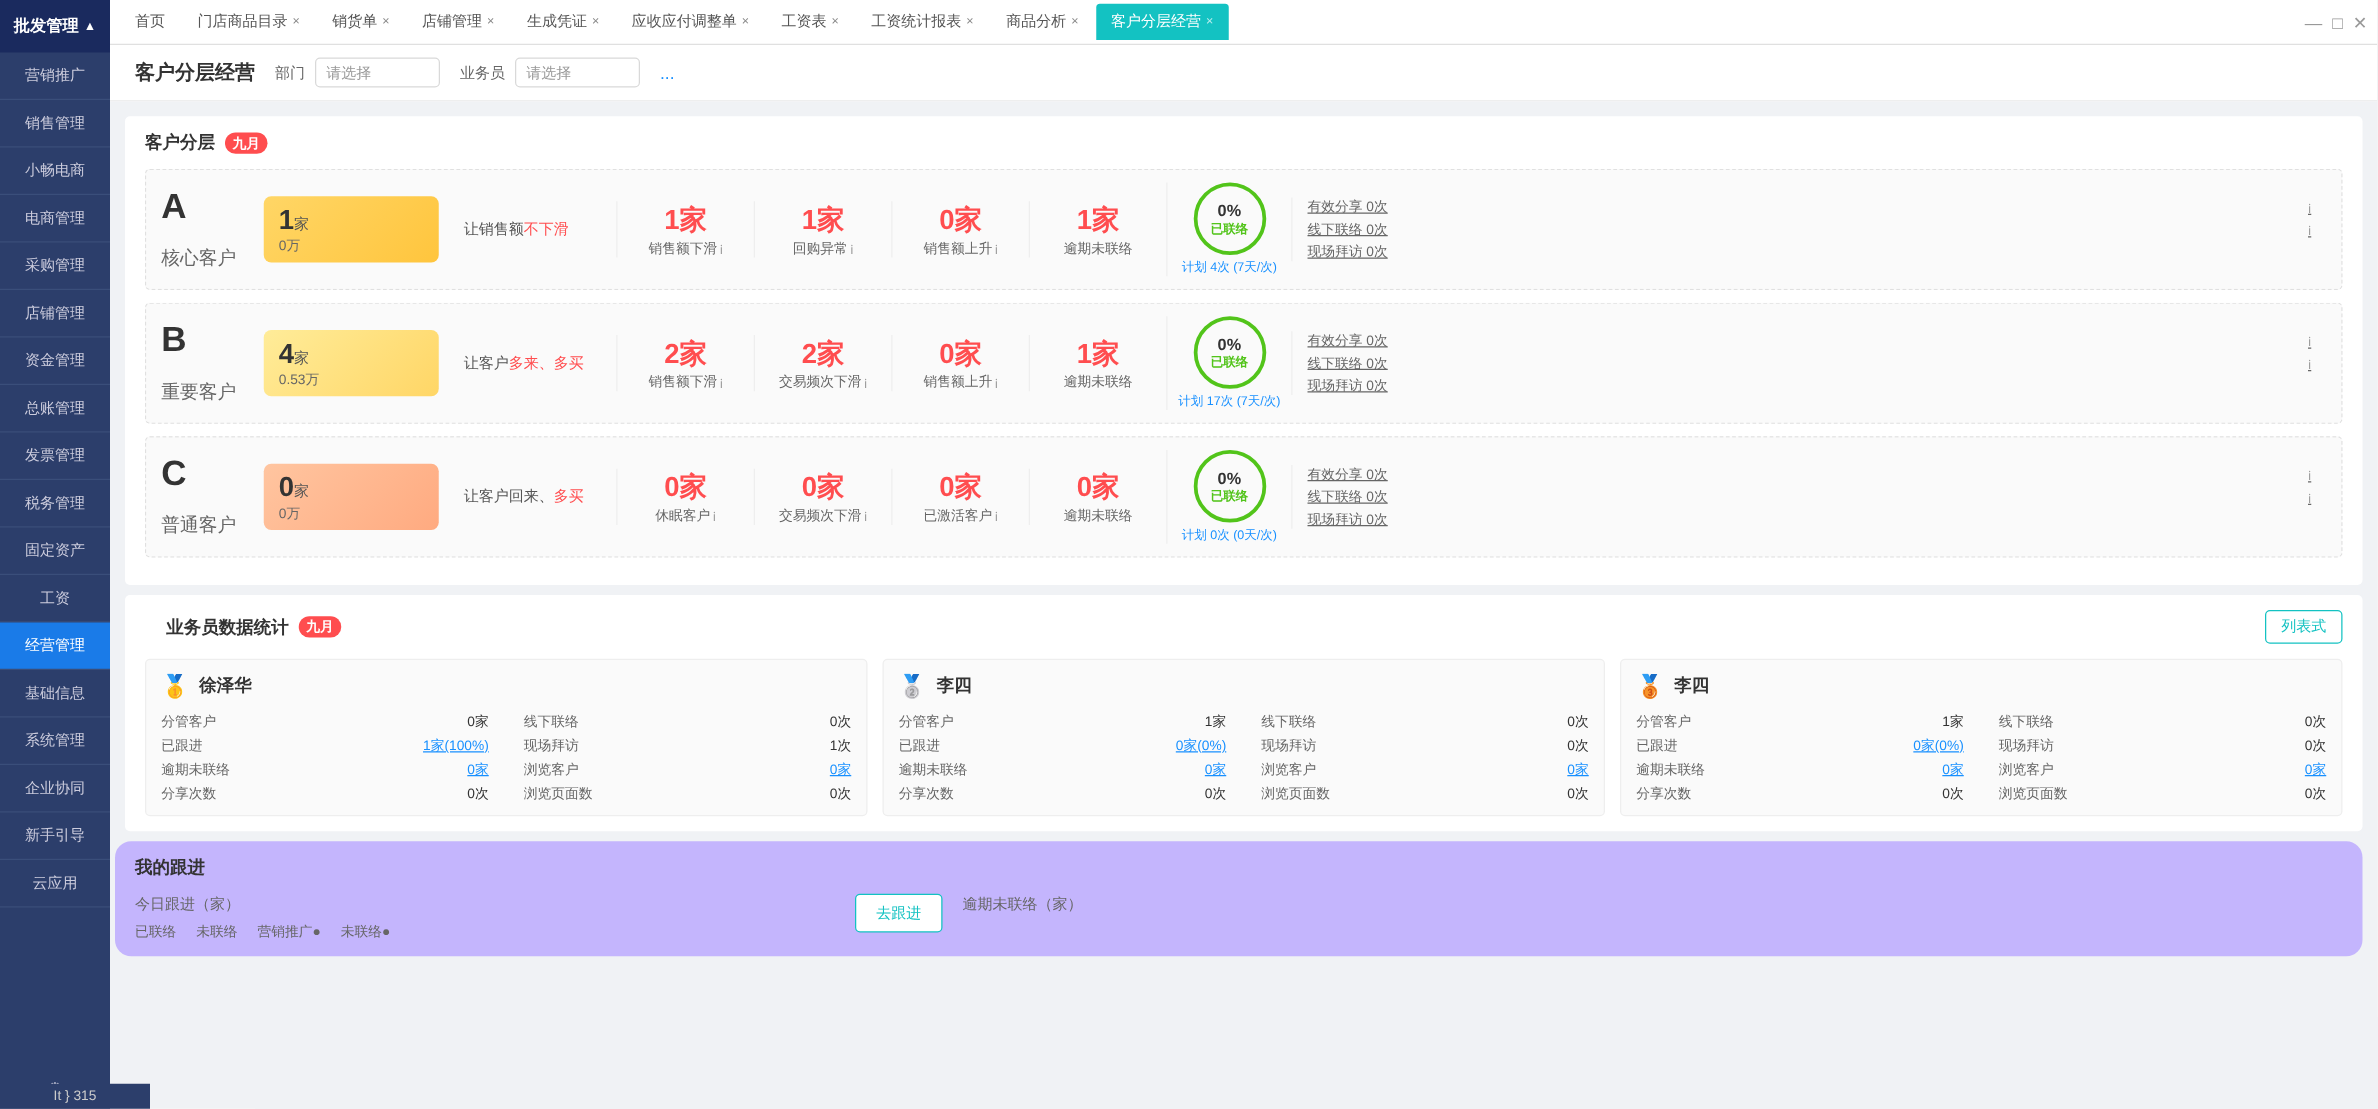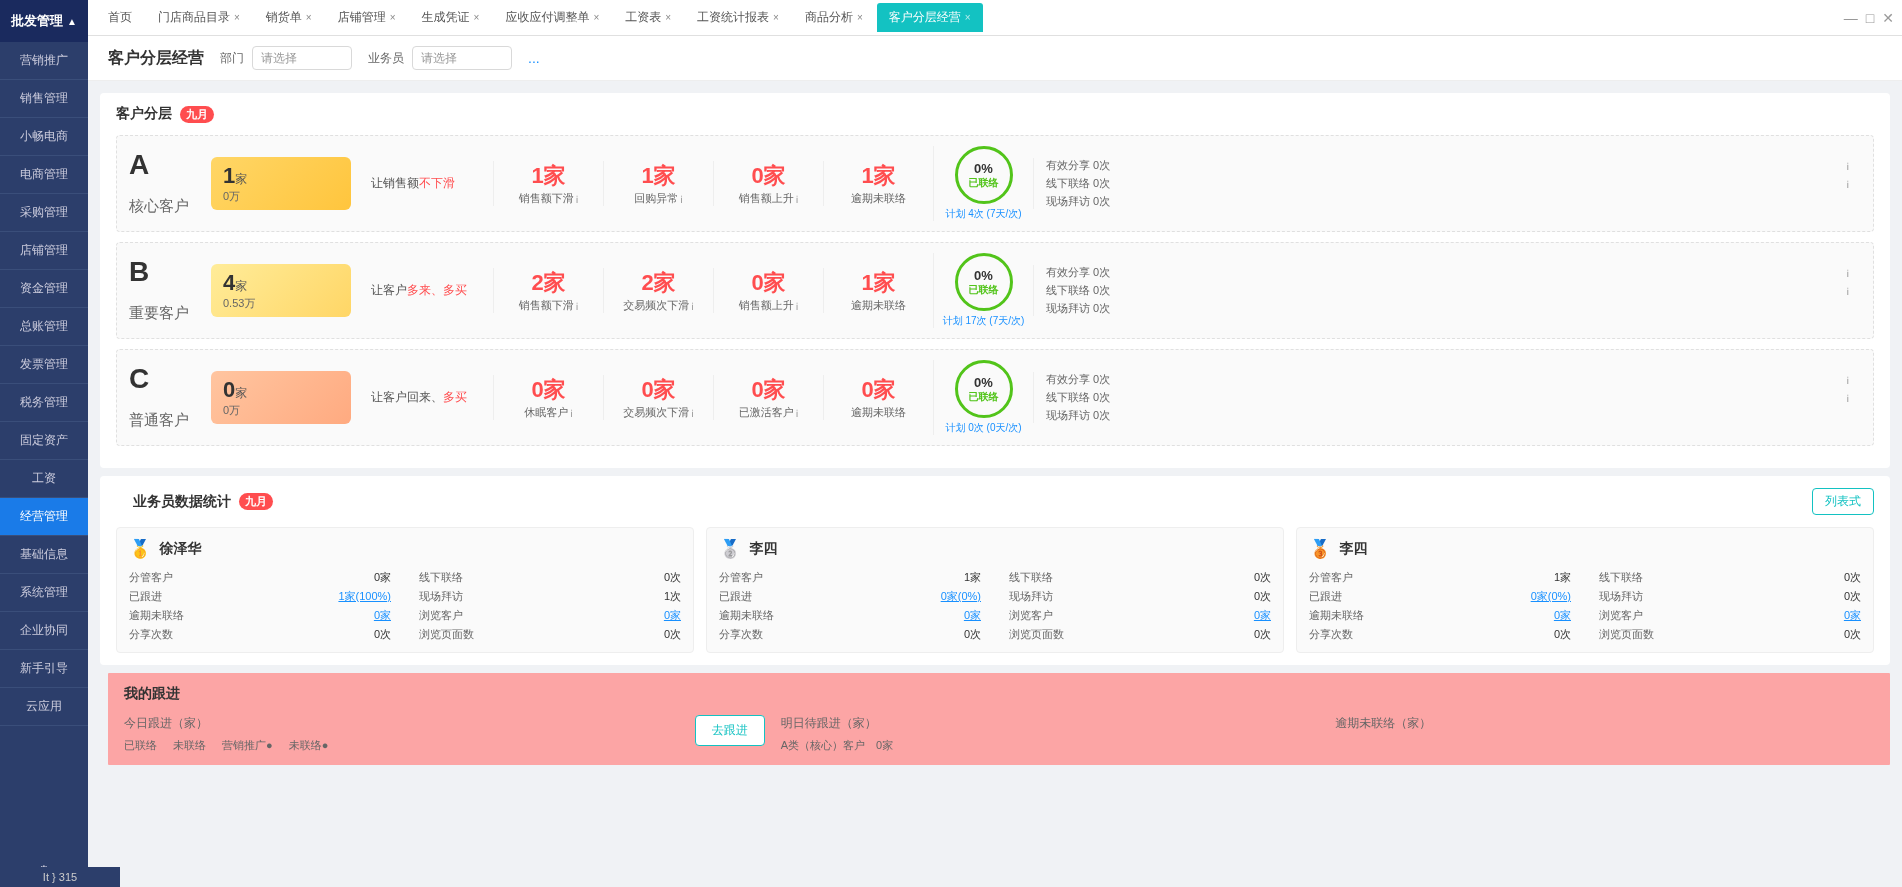--- a/index.html
+++ b/index.html
@@ -239,21 +239,21 @@
     .tier-right-stats {
       flex: 1;
       display: flex;
       flex-direction: column;
       gap: 3px;
       border-left: 1px solid #eee;
       padding: 0 12px;
       font-size: 11px;
       color: #666;
     }
-    .tier-right-row { display: flex; align-items: center; justify-content: space-between; gap: 8px; }
+    .tier-right-row { display: flex; align-items: center; justify-content: space-between; gap: 8px; text-decoration: underline; }
 
     
     .biz-section {
       background: #fff;
       margin: 8px 12px 0 12px;
       border-radius: 4px;
       padding: 12px 16px;
     }
     .biz-header {
       display: flex;
@@ -302,23 +302,23 @@
       justify-content: space-between;
       font-size: 11px;
       color: #666;
       gap: 6px;
     }
     .staff-stat-val { color: #1890ff; text-decoration: underline; cursor: pointer; }
     .staff-stat-val2 { color: #333; }
 
     
     .followup-section {
-      background: #fca5a5;
-      margin: 8px 12px 0 20px;
-      border-radius: 1px;
+      background: #c4b5fd;
+      margin: 8px 12px 0 4px;
+      border-radius: 13px;
       padding: 12px 16px;
     }
     .followup-grid {
       display: grid;
       grid-template-columns: 1fr auto 1fr 1fr;
       gap: 16px;
       align-items: start;
     }
     .followup-block { }
     .followup-block-title { font-size: 12px; color: #666; margin-bottom: 6px; }
@@ -719,27 +719,20 @@
             <span>已联络</span>
             <span>未联络</span>
             <span>营销推广●</span>
             <span>未联络●</span>
           </div>
         </div>
         <div style="display:flex;align-items:center;padding-left:16px;">
           <button class="followup-go-btn">去跟进</button>
         </div>
         <div class="followup-block">
-          <div class="followup-block-title">明日待跟进（家）</div>
-          <div style="font-size:11px;color:#666;">
-            <span>A类（核心）客户</span>
-            <span style="margin-left:8px;">0家</span>
-          </div>
-        </div>
-        <div class="followup-block">
           <div class="followup-block-title">逾期未联络（家）</div>
         </div>
       </div>
     </div>
 
   </div>
 </div>
 
 <div class="bottom-hint">
   <span>It } 315</span>

